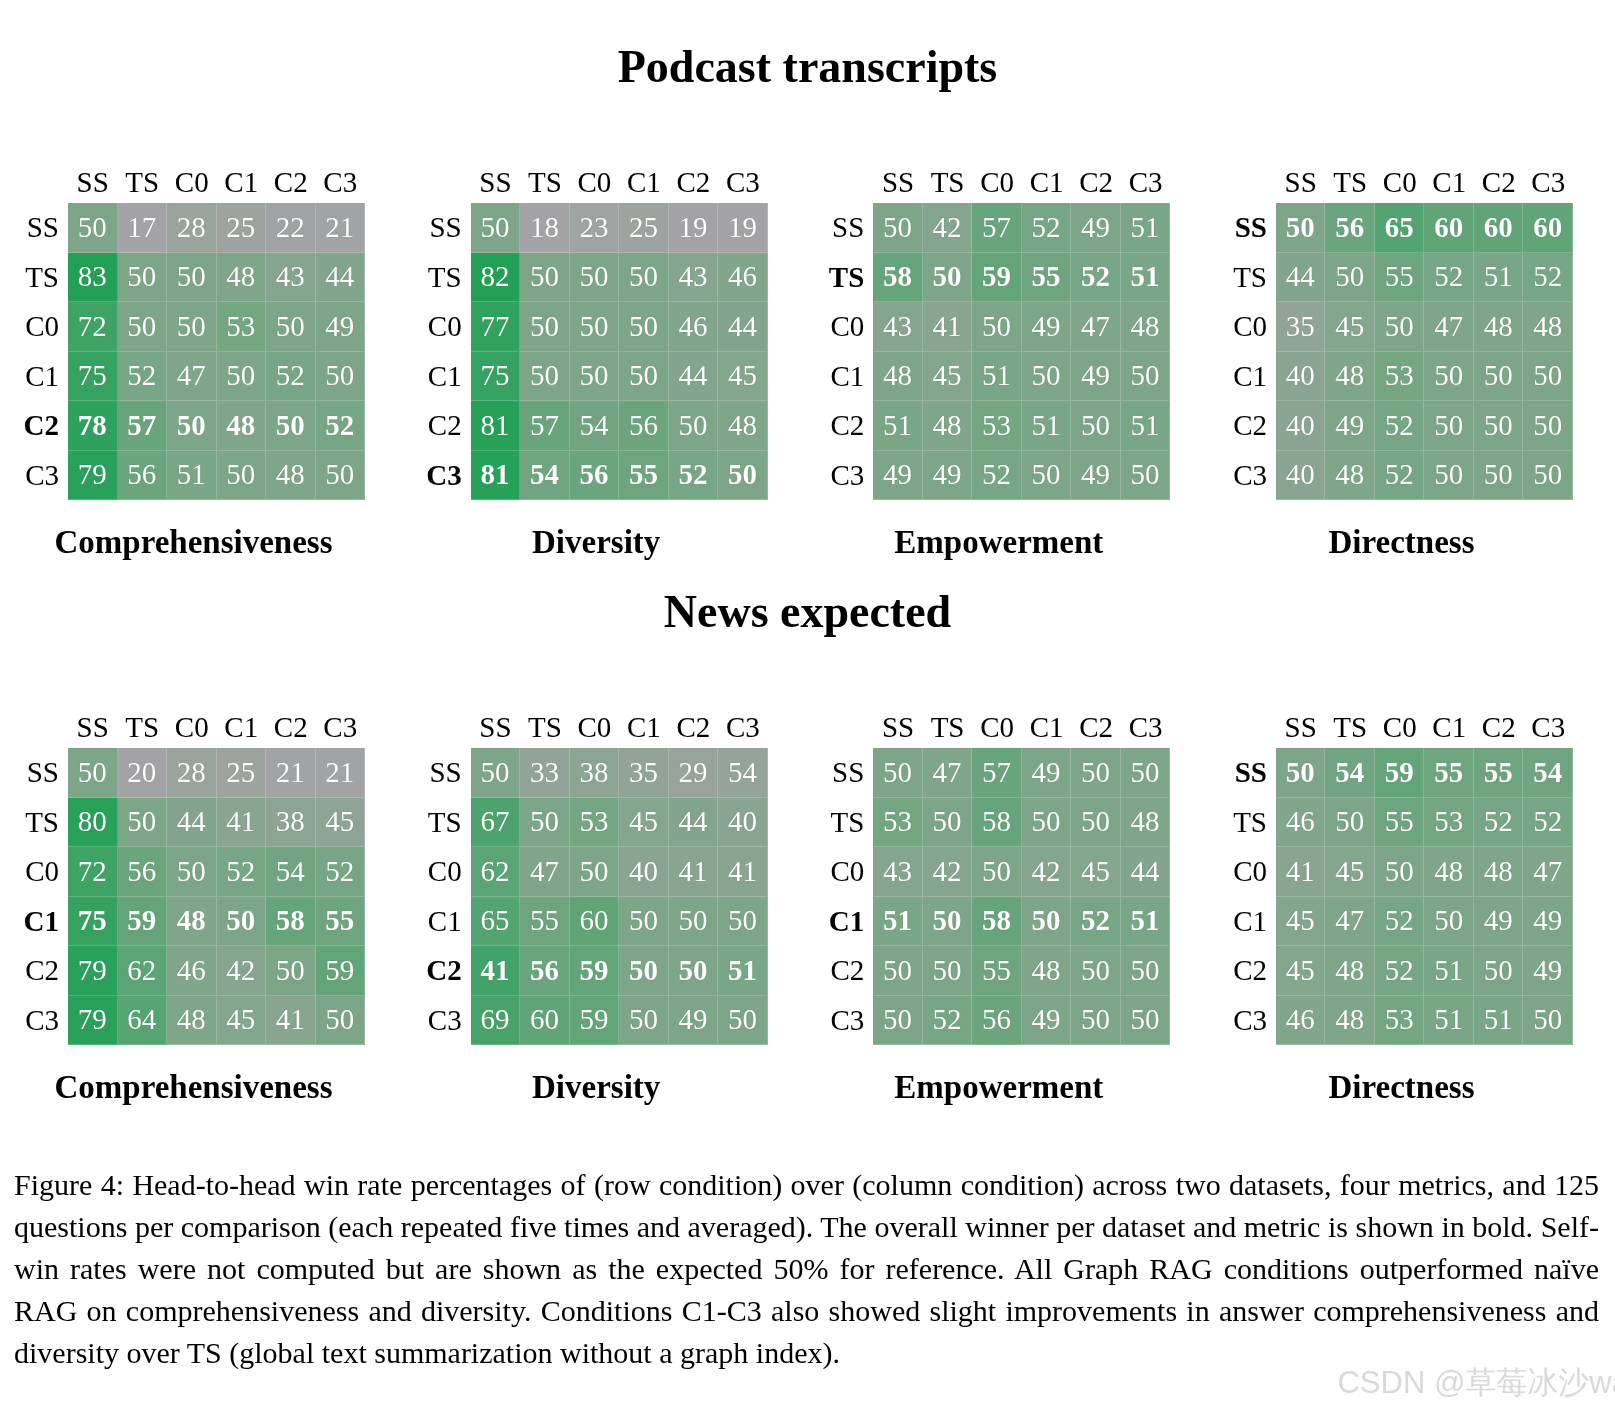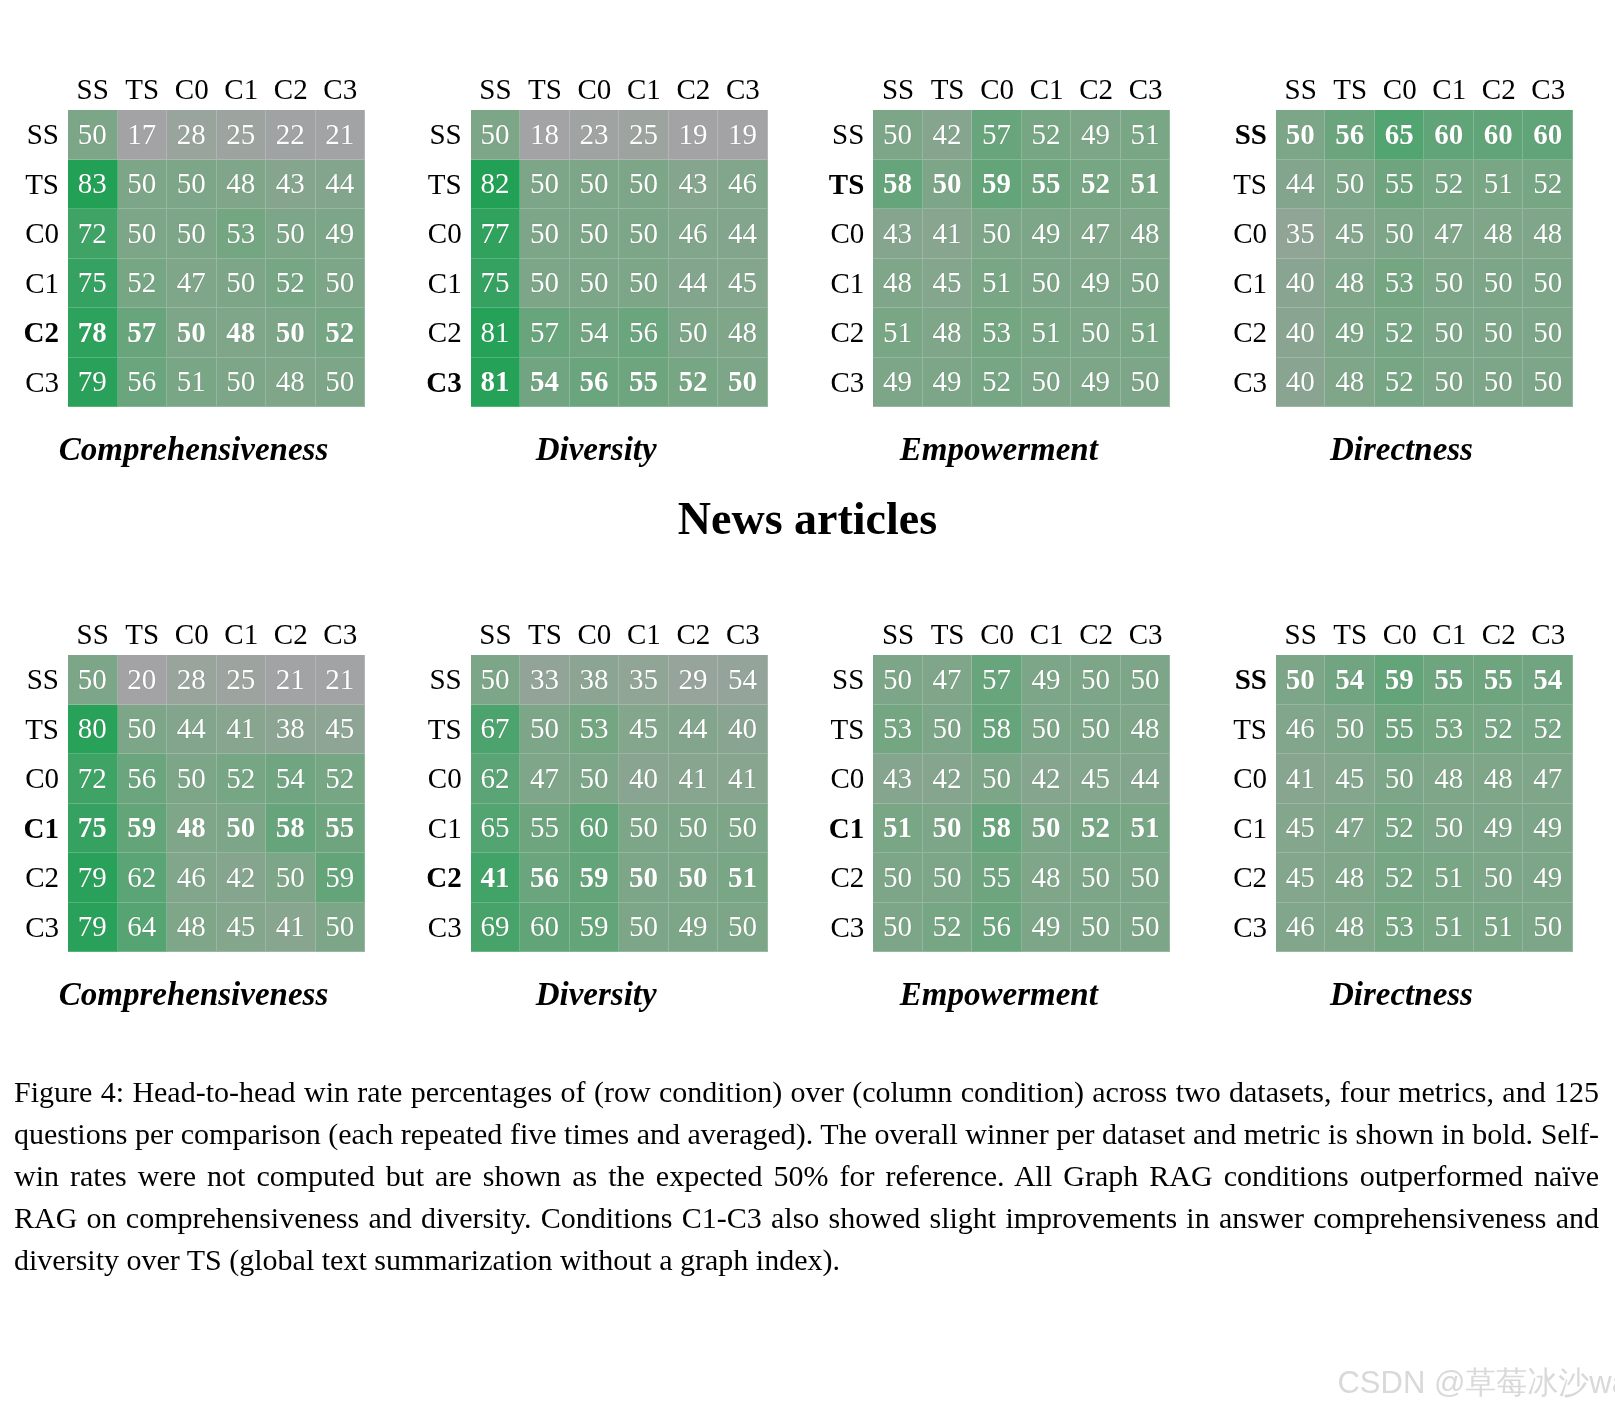--- a/index.html
+++ b/index.html
@@ -46,21 +46,21 @@
   .cell{
     display:flex; align-items:center; justify-content:center;
     color:#ffffff; font-size:29px; line-height:1;
     border-right:1px solid rgba(255,255,255,0.20);
     border-bottom:1px solid rgba(255,255,255,0.20);
     text-shadow:0 0 1px rgba(0,0,0,0.25);
   }
   .bold{ font-weight:700; }
   .metric-label{
     text-align:center; font-weight:700; font-size:33px;
-    margin-top:26px; line-height:1;font-style:italic;
+    margin-top:26px; line-height:1;
   }
   .caption{
     margin:60px 16px 0 14px;
     font-size:30px;
     line-height:42px;
     text-align:justify;
   }
   .watermark{
     position:absolute;
     top:1362px;
@@ -69,20 +69,21 @@
     font-size:31px;
     color:#d9d9d9;
     white-space:nowrap;
   }
 </style>
 </head>
 <body>
 
 <div class="page">
 
+  <h1 class="section-title title-podcast">Podcast transcripts</h1>
 
   <div class="matrices-row">
       <div class="matrix-block">
         <div class="matrix-grid">
           <div class="corner"></div>
           <div class="col-label">SS</div>
           <div class="col-label">TS</div>
           <div class="col-label">C0</div>
           <div class="col-label">C1</div>
           <div class="col-label">C2</div>
@@ -289,21 +290,21 @@
           <div class="cell" style="background-color: rgb(127, 166, 137);">48</div>
           <div class="cell" style="background-color: rgb(118, 166, 132);">52</div>
           <div class="cell" style="background-color: rgb(124, 166, 135);">50</div>
           <div class="cell" style="background-color: rgb(124, 166, 135);">50</div>
           <div class="cell" style="background-color: rgb(124, 166, 135);">50</div>
         </div>
         <div class="metric-label">Directness</div>
       </div>
     </div>
 
-  <h1 class="section-title title-news">News articles</h1>
+  <h1 class="section-title title-news">News expected</h1>
 
   <div class="matrices-row">
       <div class="matrix-block">
         <div class="matrix-grid">
           <div class="corner"></div>
           <div class="col-label">SS</div>
           <div class="col-label">TS</div>
           <div class="col-label">C0</div>
           <div class="col-label">C1</div>
           <div class="col-label">C2</div>

